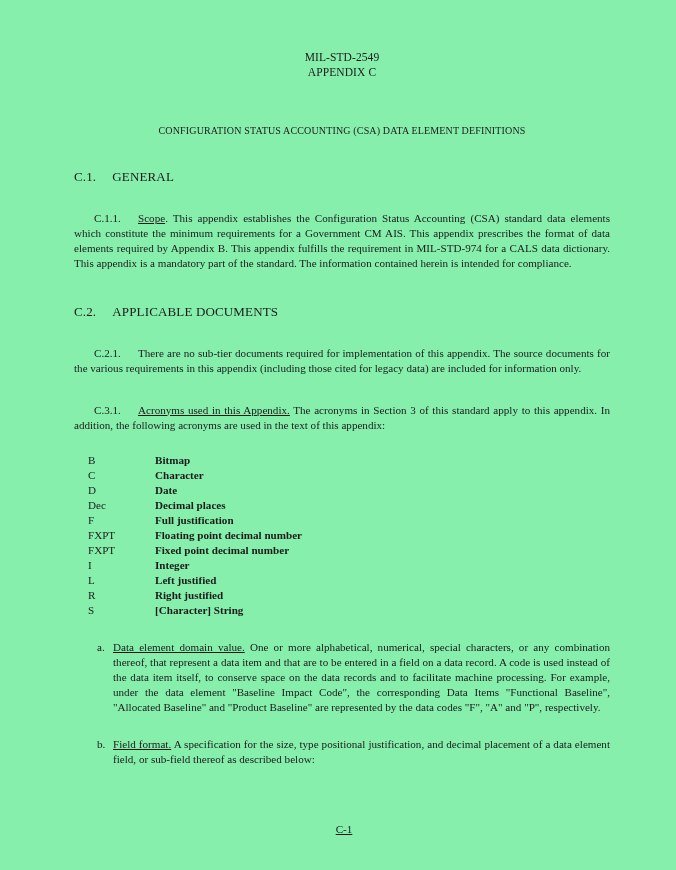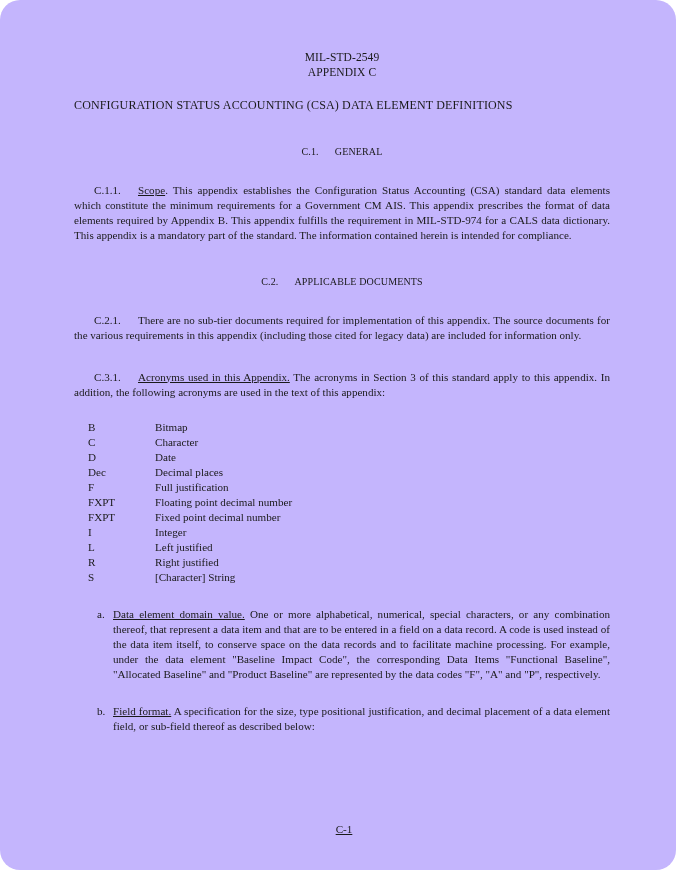--- a/index.html
+++ b/index.html
@@ -9,24 +9,23 @@
     background: #ffffff;
   }
   body {
     font-family: "Liberation Serif", "DejaVu Serif", serif;
     color: #1a1a1a;
   }
   .page {
     position: relative;
     width: 676px;
     height: 870px;
-    background: #c4b5fd;
+    background: #86efac;
     overflow: hidden;
     box-sizing: border-box;
-    border-radius: 20px;
   }
   .content {
     position: absolute;
     left: 74px;
     top: 0;
     width: 536px;
   }
 
   
   .doc-header {
@@ -34,30 +33,30 @@
     font-size: 11.5px;
     line-height: 14.5px;
     margin-top: 50px;
     letter-spacing: 0.1px;
   }
   .doc-header .line {
     display: block;
   }
 
   .doc-title {
-    text-align: left;
-    font-size: 12px;
-    letter-spacing: 0.15px;
-    margin-top: 19px;
-  }
-
-  
-  .section-heading {
     text-align: center;
     font-size: 10px;
+    letter-spacing: 0.15px;
+    margin-top: 46px;
+  }
+
+  
+  .section-heading {
+    text-align: left;
+    font-size: 13px;
     letter-spacing: 0.15px;
     margin-top: 33px;
   }
   .section-heading .num {
     display: inline-block;
     margin-right: 16px;
   }
 
   
   .para {
@@ -84,20 +83,21 @@
   }
   .acronym-row {
     display: flex;
   }
   .acronym-row .abbr {
     width: 67px;
     flex: 0 0 67px;
   }
   .acronym-row .meaning {
     flex: 1 1 auto;
+    font-weight: bold;
   }
 
   
   .letter-item {
     display: flex;
     margin-top: 22px;
     font-size: 11.1px;
     line-height: 15.1px;
     margin-left: 23px;
   }

